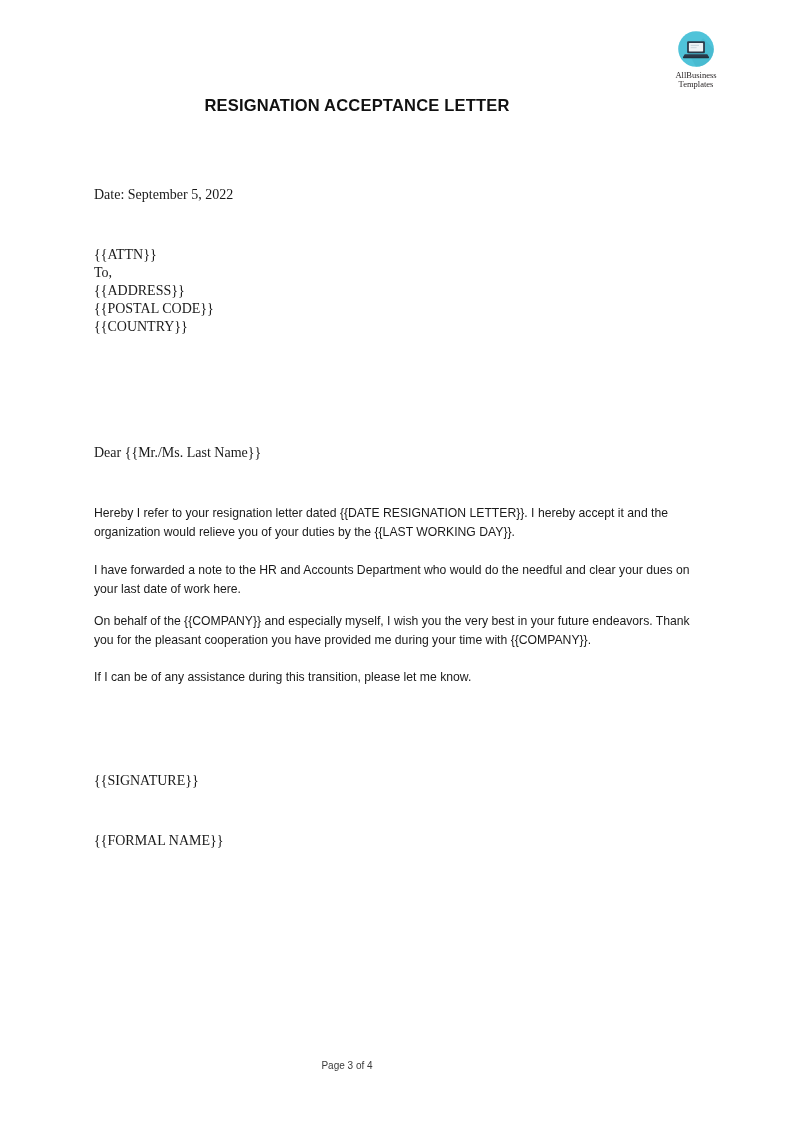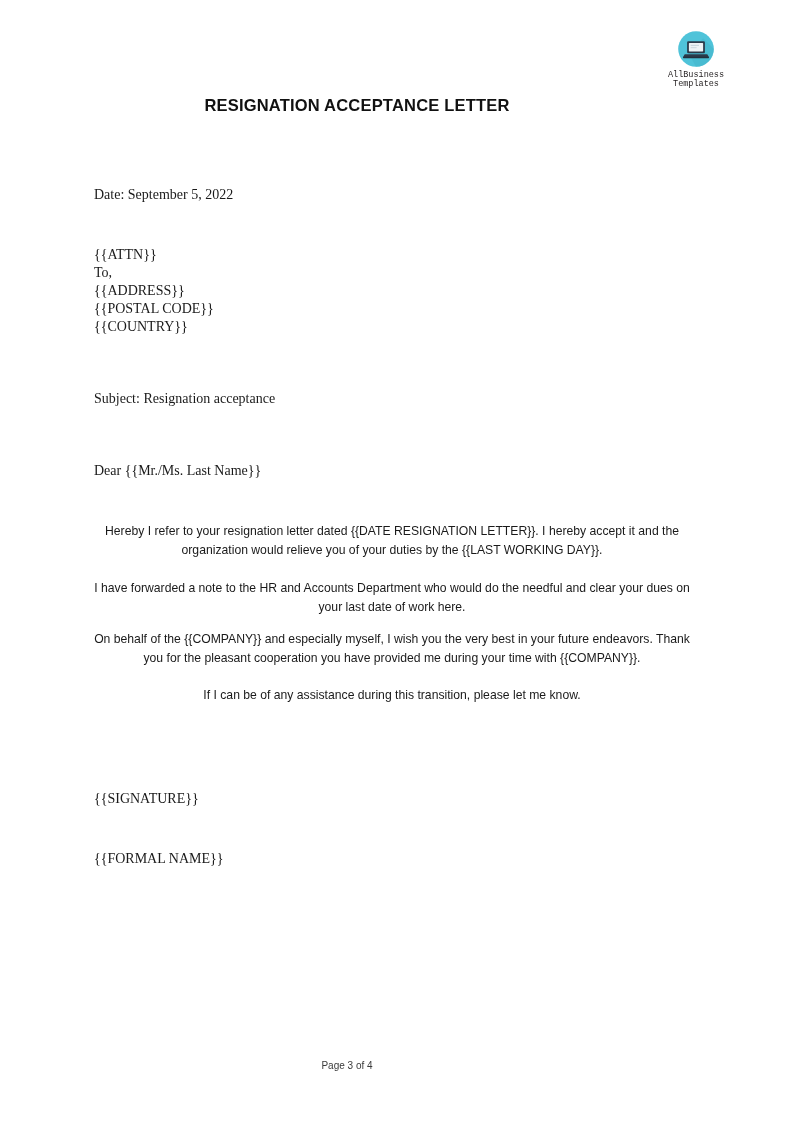--- a/index.html
+++ b/index.html
@@ -29,21 +29,21 @@
     text-align: center;
     line-height: 1.05;
   }
   .logo-mark {
     width: 38px;
     height: 38px;
     margin: 0 auto 3px auto;
     display: block;
   }
   .logo-text {
-    font-family: Liberation Mono, monospace;
+    font-family: Liberation Serif, serif;
     font-size: 8.5px;
     color: #231f20;
     letter-spacing: 0px;
     display: block;
     white-space: pre-line;
   }
 
   
   .doc-title {
     position: absolute;
@@ -69,21 +69,21 @@
   }
   .line {
     font-size: 14px;
     line-height: 18px;
     white-space: pre;
     font-family: Liberation Serif, serif;
   }
   .para {
     font-size: 12.2px;
     line-height: 19.4px;
-    text-align: center;
+    text-align: left;
     margin: 0;
   }
   .sp-12 { height: 12px; }
   .sp-18 { height: 18px; }
   .sp-30 { height: 30px; }
   .sp-42 { height: 42px; }
   .sp-54 { height: 54px; }
 
   
   .footer {
@@ -125,21 +125,20 @@
     <div class="sp-42"></div>
 
     <div class="line">{{ATTN}}</div>
     <div class="line">To,</div>
     <div class="line">{{ADDRESS}}</div>
     <div class="line">{{POSTAL CODE}}</div>
     <div class="line">{{COUNTRY}}</div>
 
     <div class="sp-54"></div>
 
-    <div class="line">Subject: Resignation acceptance</div>
 
     <div class="sp-54"></div>
 
     <div class="line">Dear {{Mr./Ms. Last Name}}</div>
 
     <div class="sp-42"></div>
 
     <p class="para">Hereby I refer to your resignation letter dated {{DATE RESIGNATION LETTER}}.  I hereby accept it and the organization would relieve you of your duties by the {{LAST WORKING DAY}}.</p>
 
     <div class="sp-18"></div>

